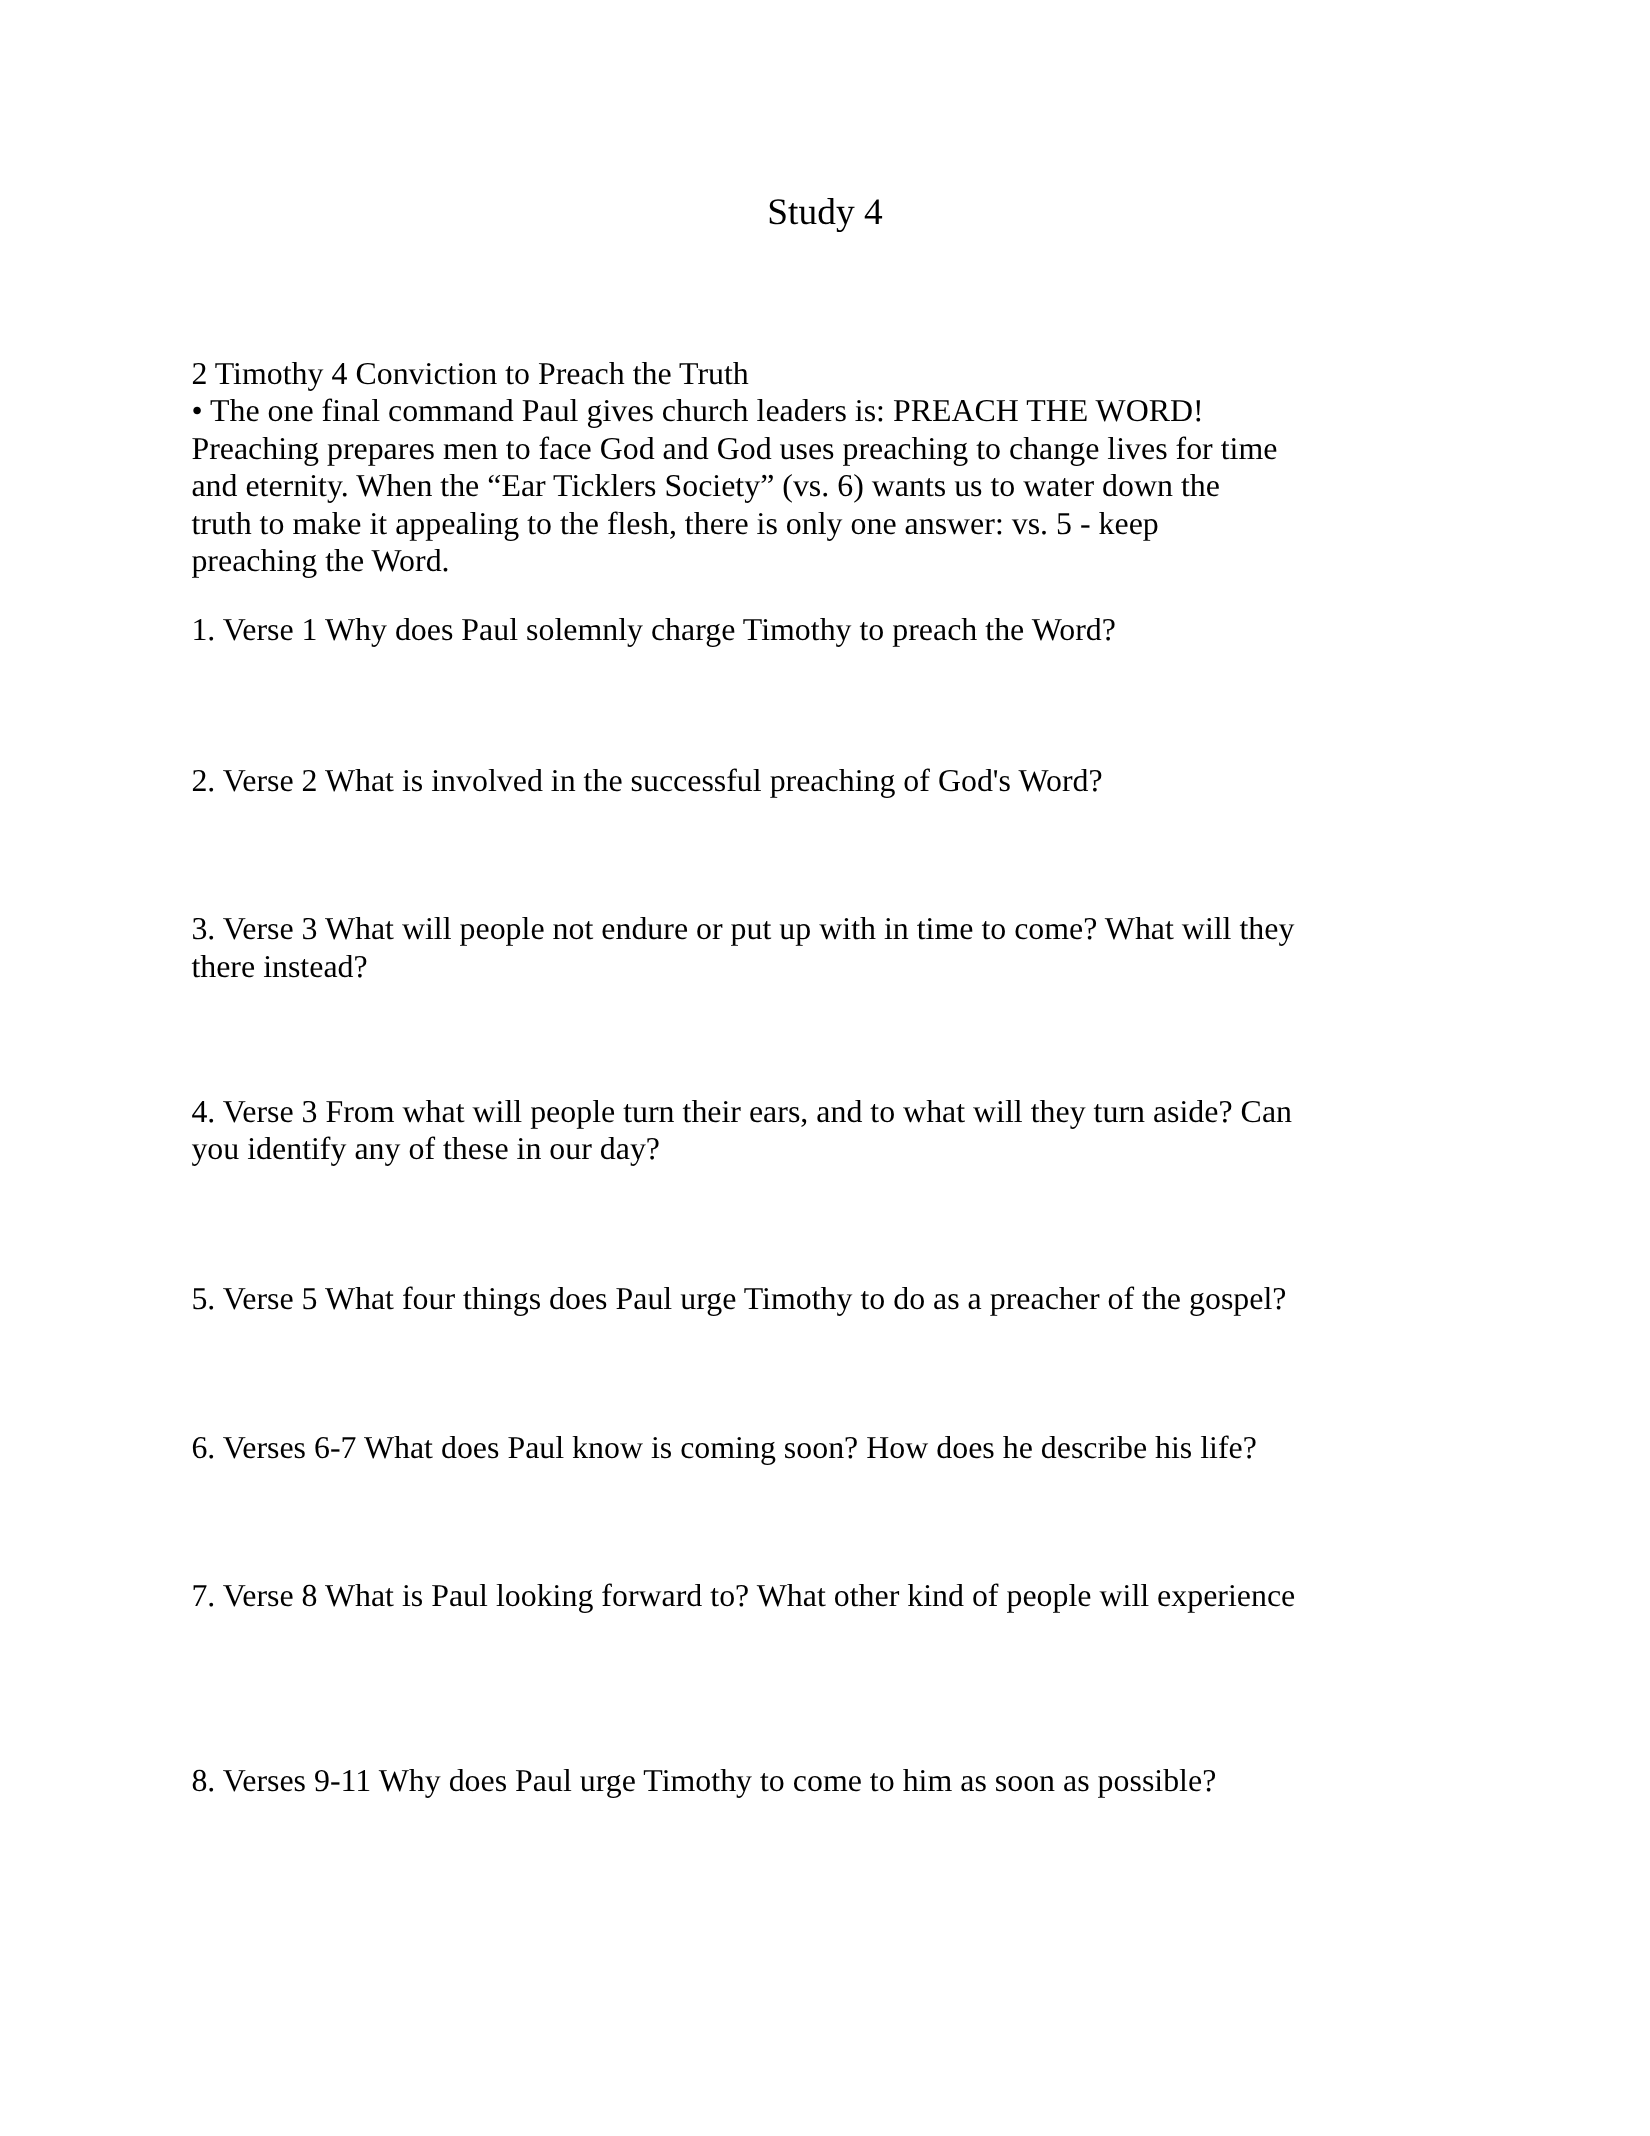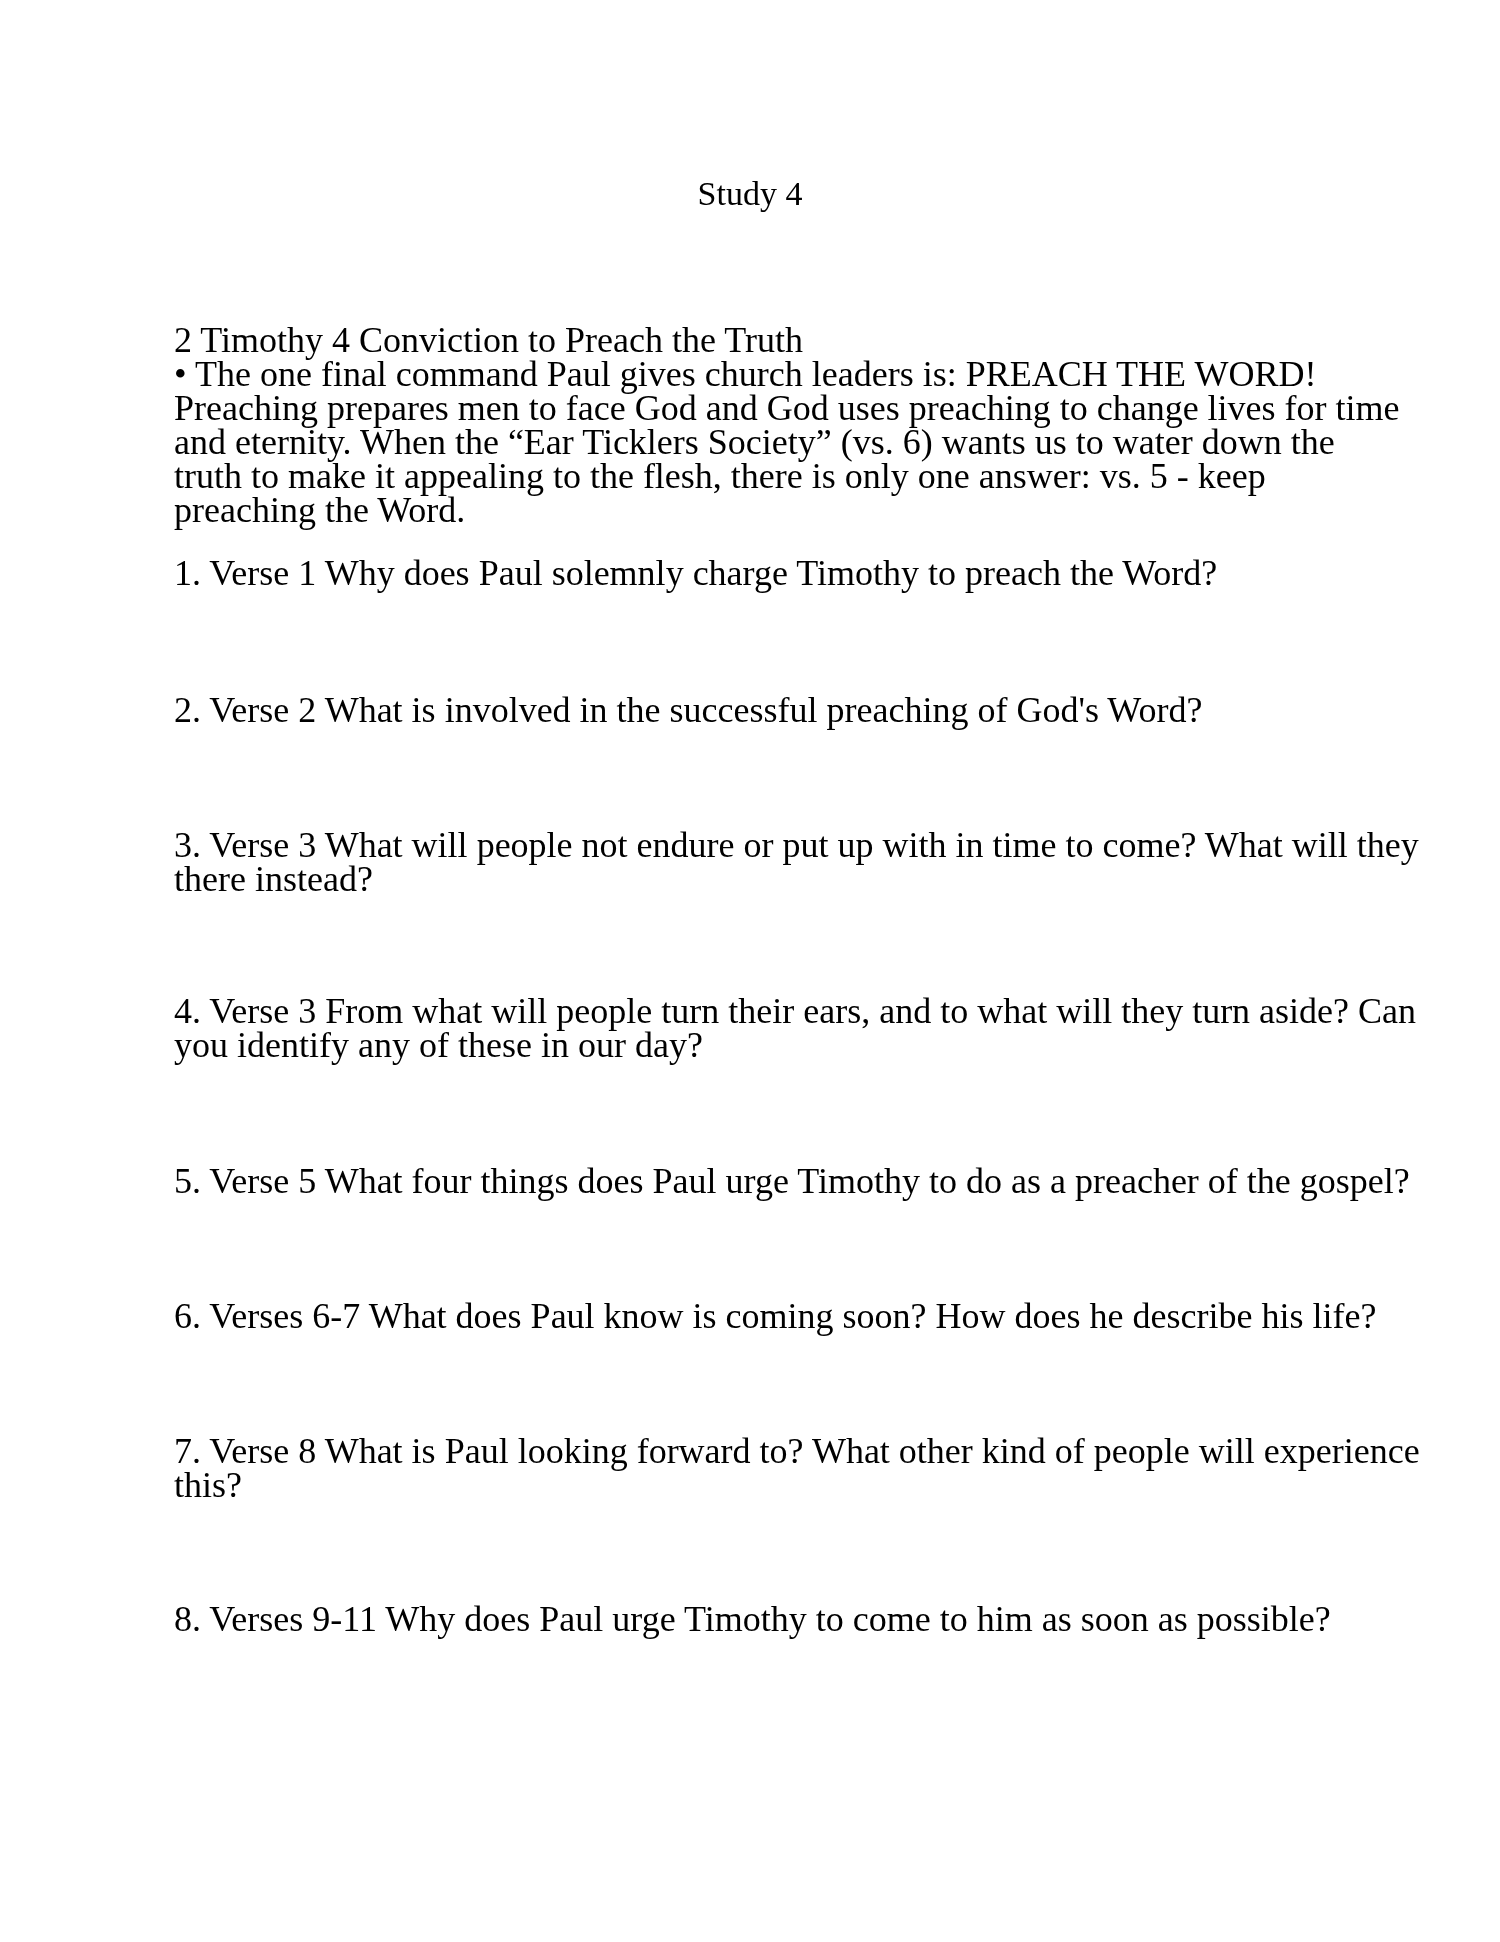--- a/index.html
+++ b/index.html
@@ -33,21 +33,21 @@
     left: 0;
     width: 100%;
     text-align: center;
     font-size: 29px;
     line-height: 34px;
   }
   .block {
     position: absolute;
     left: 174px;
     right: 56px;
-    font-size: 36px;
+    font-size: 29px;
     line-height: 34px;
   }
   .line {
     white-space: pre;
   }
   .intro   { top: 323px; }
   .q1      { top: 556px; }
   .q2      { top: 693px; }
   .q3      { top: 828px; }
   .q4      { top: 994px; }
@@ -94,20 +94,19 @@
   <div class="block q5">
     <div class="line">5. Verse 5 What four things does Paul urge Timothy to do as a preacher of the gospel?</div>
   </div>
 
   <div class="block q6">
     <div class="line">6. Verses 6-7 What does Paul know is coming soon? How does he describe his life?</div>
   </div>
 
   <div class="block q7">
     <div class="line">7. Verse 8 What is Paul looking forward to? What other kind of people will experience</div>
-    <div class="line">this?</div>
   </div>
 
   <div class="block q8">
     <div class="line">8. Verses 9-11 Why does Paul urge Timothy to come to him as soon as possible?</div>
   </div>
 
 </div>
 
 </body></html>

